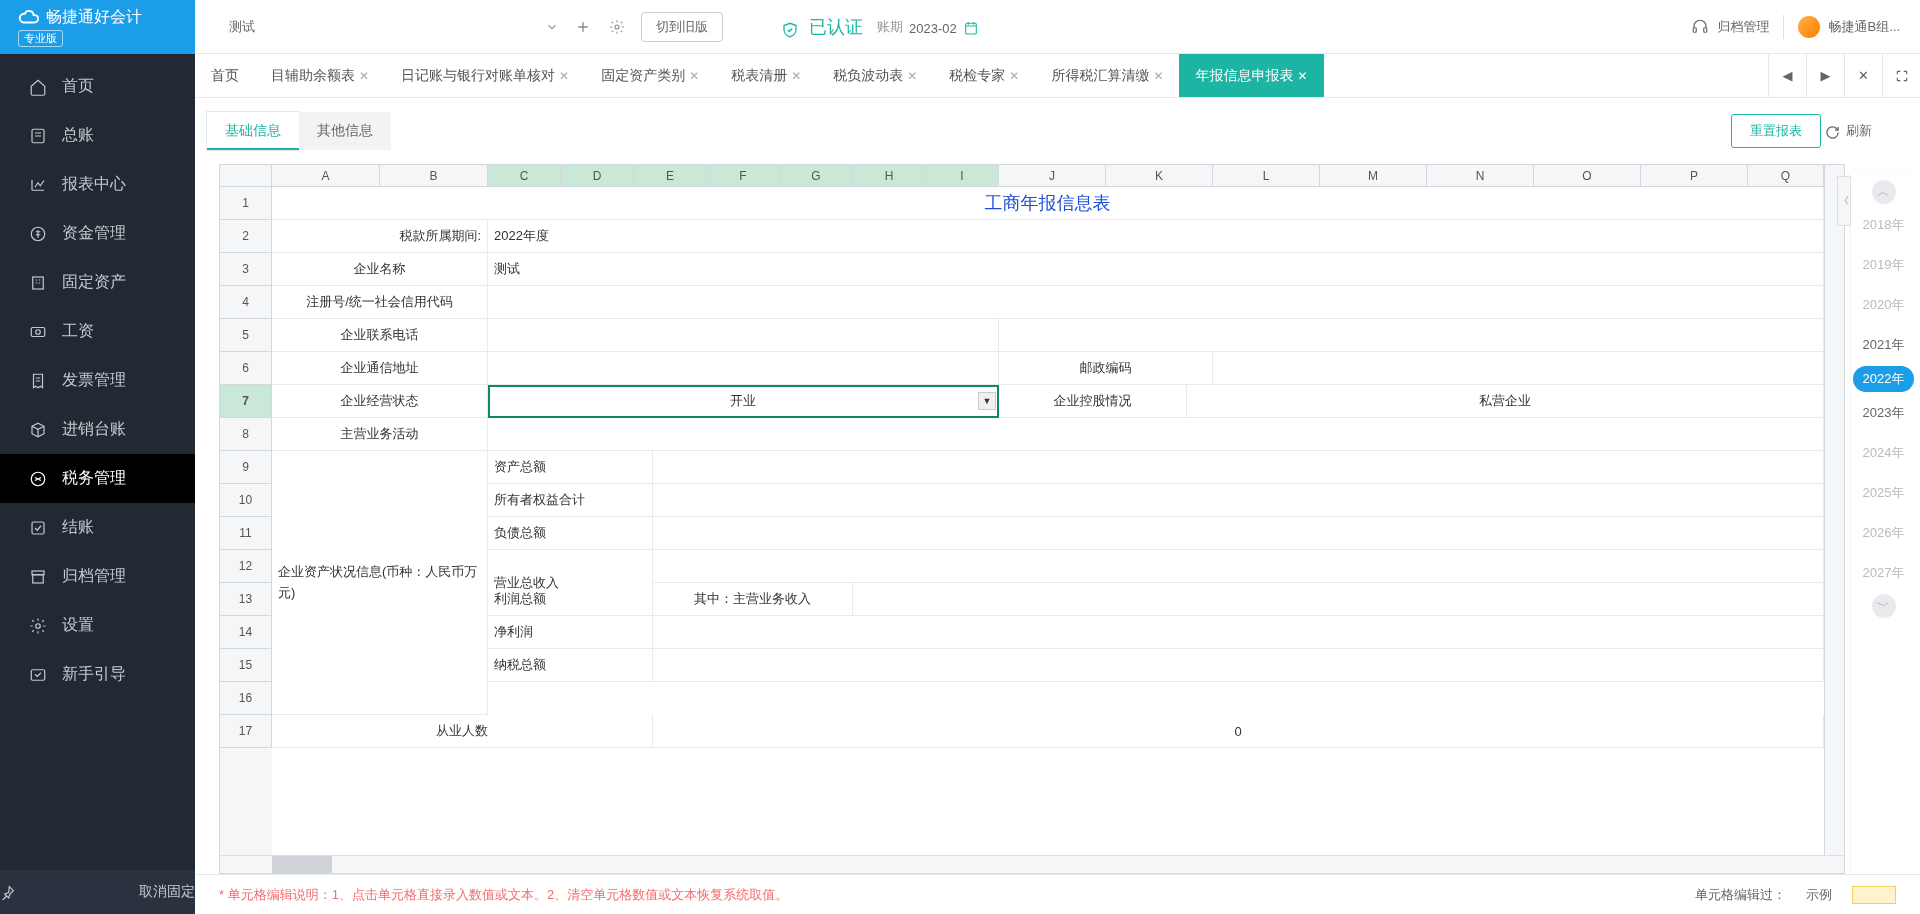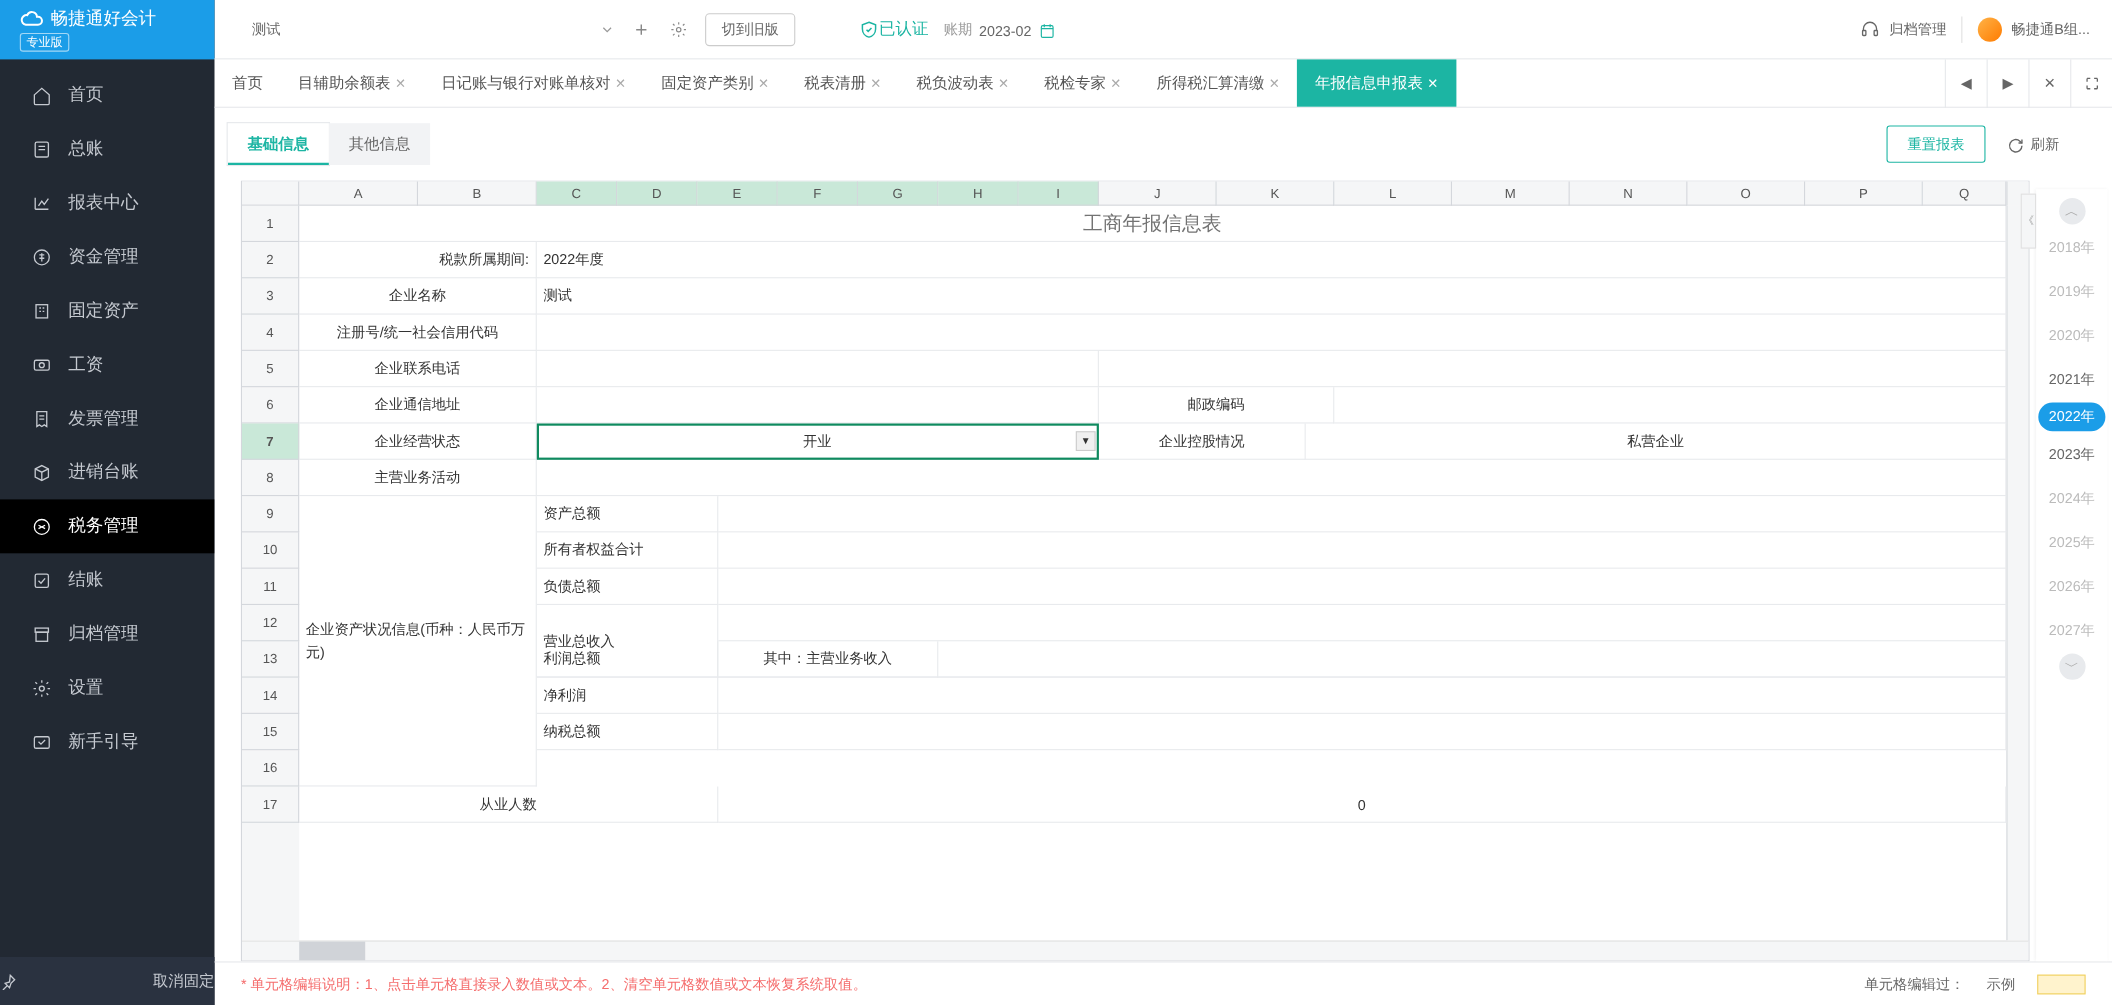--- a/index.html
+++ b/index.html
@@ -20,63 +20,63 @@
 
 
 .main { flex: 1; display: flex; flex-direction: column; }
 
 
 .topbar { height: 54px; border-bottom: 1px solid #e6e8eb; display: flex; align-items: center; padding: 0 20px 0 34px; gap: 14px; }
 .company-sel { display: flex; align-items: center; width: 330px; justify-content: space-between; color: #666; }
 .company-sel .chev { color: #999; }
 .tb-ic { color: #888; width: 20px; height: 20px; display: flex; align-items: center; justify-content: center; cursor: pointer; }
 .old-ver { border: 1px solid #ccc; border-radius: 4px; padding: 5px 14px; color: #666; cursor: pointer; }
-.verify { color: #1cb5a3; display: flex; align-items: flex-end; gap: 0; font-size: 15px; }
+.verify { color: #1cb5a3; display: flex; align-items: flex-end; gap: 10px; font-size: 18px; }
 .period { display: flex; align-items: flex-end; gap: 6px; color: #666; }
 .period .lbl { color: #999; }
 .tb-spacer { flex: 1; }
 .consult { display: flex; align-items: center; gap: 8px; color: #666; cursor: pointer; }
 .user { display: flex; align-items: center; gap: 8px; color: #666; }
 .avatar { width: 22px; height: 22px; border-radius: 50%; background: linear-gradient(135deg,#ffb347,#ff7b00); }
 
 
 .tab-strip { height: 44px; border-bottom: 1px solid #e6e8eb; display: flex; align-items: stretch; position: relative; }
 .tab { display: flex; align-items: center; padding: 0 16px; gap: 4px; cursor: pointer; white-space: nowrap; font-size: 14px; color: #555; }
 .tab .x { color: #aaa; font-size: 12px; }
 .tab.active { background: #1cb5a3; color: #fff; }
 .tab.active .x { color: #fff; }
 .tab-ctrl { display: flex; align-items: center; margin-left: auto; }
 .tab-btn { width: 38px; height: 44px; display: flex; align-items: center; justify-content: center; border-left: 1px solid #e6e8eb; cursor: pointer; color: #666; }
 
 
 .subtab-row { display: flex; align-items: center; padding: 14px 28px 14px 0; }
 .subtabs { display: flex; }
 .subtab { padding: 10px 18px; background: #f2f3f5; color: #666; cursor: pointer; font-size: 14px; }
-.subtab.active { background: #fff; color: #1cb5a3; box-shadow: 0 -2px 0 #1cb5a3 inset, 0 0 0 1px #e6e8eb; font-weight: bold; }
+.subtab.active { background: #fff; color: #1cb5a3; box-shadow: 0 -2px 0 #1cb5a3 inset, 0 0 0 1px #e6e8eb; }
 .sub-spacer { flex: 1; }
-.reset-btn { border: 1px solid #1cb5a3; color: #1cb5a3; padding: 7px 18px; border-radius: 3px; cursor: pointer; margin-right: 20px; }
+.reset-btn { border: 1px solid #1cb5a3; color: #1cb5a3; padding: 7px 18px; border-radius: 3px; cursor: pointer; margin-right: 4px; }
 .refresh { display: flex; align-items: flex-end; gap: 6px; color: #666; cursor: pointer; margin-right: 20px; }
 
 
 .sheet-wrap { flex: 1; display: flex; overflow: hidden; padding: 0 0 0 12px; }
 .sheet-container { flex: 1; display: flex; flex-direction: column; border: 1px solid #d4d7dc; margin-left: 12px; margin-right: 0; }
 .col-headers { display: flex; height: 22px; background: #f5f6f7; }
 .col-headers .corner { width: 52px; border-right: 1px solid #d4d7dc; border-bottom: 1px solid #d4d7dc; }
 .col-headers .ch { border-right: 1px solid #d4d7dc; border-bottom: 1px solid #d4d7dc; display: flex; align-items: center; justify-content: center; font-size: 12px; color: #555; }
 .ch.sel { background: #c9e8d8; }
 .scroll-gutter { width: 20px; background: #f5f6f7; border-left: 1px solid #d4d7dc; }
 .sheet-body { display: flex; flex: 1; overflow: hidden; position: relative; }
 .row-headers { width: 52px; background: #f5f6f7; }
 .rh { height: 33px; border-bottom: 1px solid #d4d7dc; border-right: 1px solid #d4d7dc; display: flex; align-items: center; justify-content: center; font-size: 12px; color: #555; }
 .rh.sel { background: #c9e8d8; font-weight: bold; }
 .grid { flex: 1; position: relative; }
 .grid-row { display: flex; height: 33px; }
 .cell { border-right: 1px solid #e8eaed; border-bottom: 1px solid #e8eaed; display: flex; align-items: center; padding: 0 6px; font-size: 13px; overflow: hidden; }
 .cell.center { justify-content: center; }
-.cell.title { font-size: 18px; color: #737373; }
+.cell.title { font-size: 18px; color: #1d4ed8; }
 .cell.label { justify-content: center; color: #333; }
 .sel-overlay { position: absolute; border: 2px solid #0f8a5f; pointer-events: none; }
 .dropdown-arrow { width: 18px; height: 18px; background: #f0f0f0; border: 1px solid #ccc; display: flex; align-items: center; justify-content: center; font-size: 9px; margin-left: auto; }
 
 
 .year-timeline { width: 65px; background: #fff; display: flex; flex-direction: column; align-items: center; padding-top: 8px; gap: 2px; margin: 8px 4px 0 6px; position: relative; box-shadow: -1px 0 3px rgba(0,0,0,0.05); }
 .yt-arrow { width: 24px; height: 24px; border-radius: 50%; background: #e8eaed; color: #aaa; display: flex; align-items: center; justify-content: center; cursor: pointer; }
 .yt-item { padding: 10px 0; color: #bbb; font-size: 13px; cursor: pointer; }
 .yt-item.near { color: #666; }
 .yt-item.active { background: #1b9de8; color: #fff; border-radius: 14px; padding: 4px 10px; }

